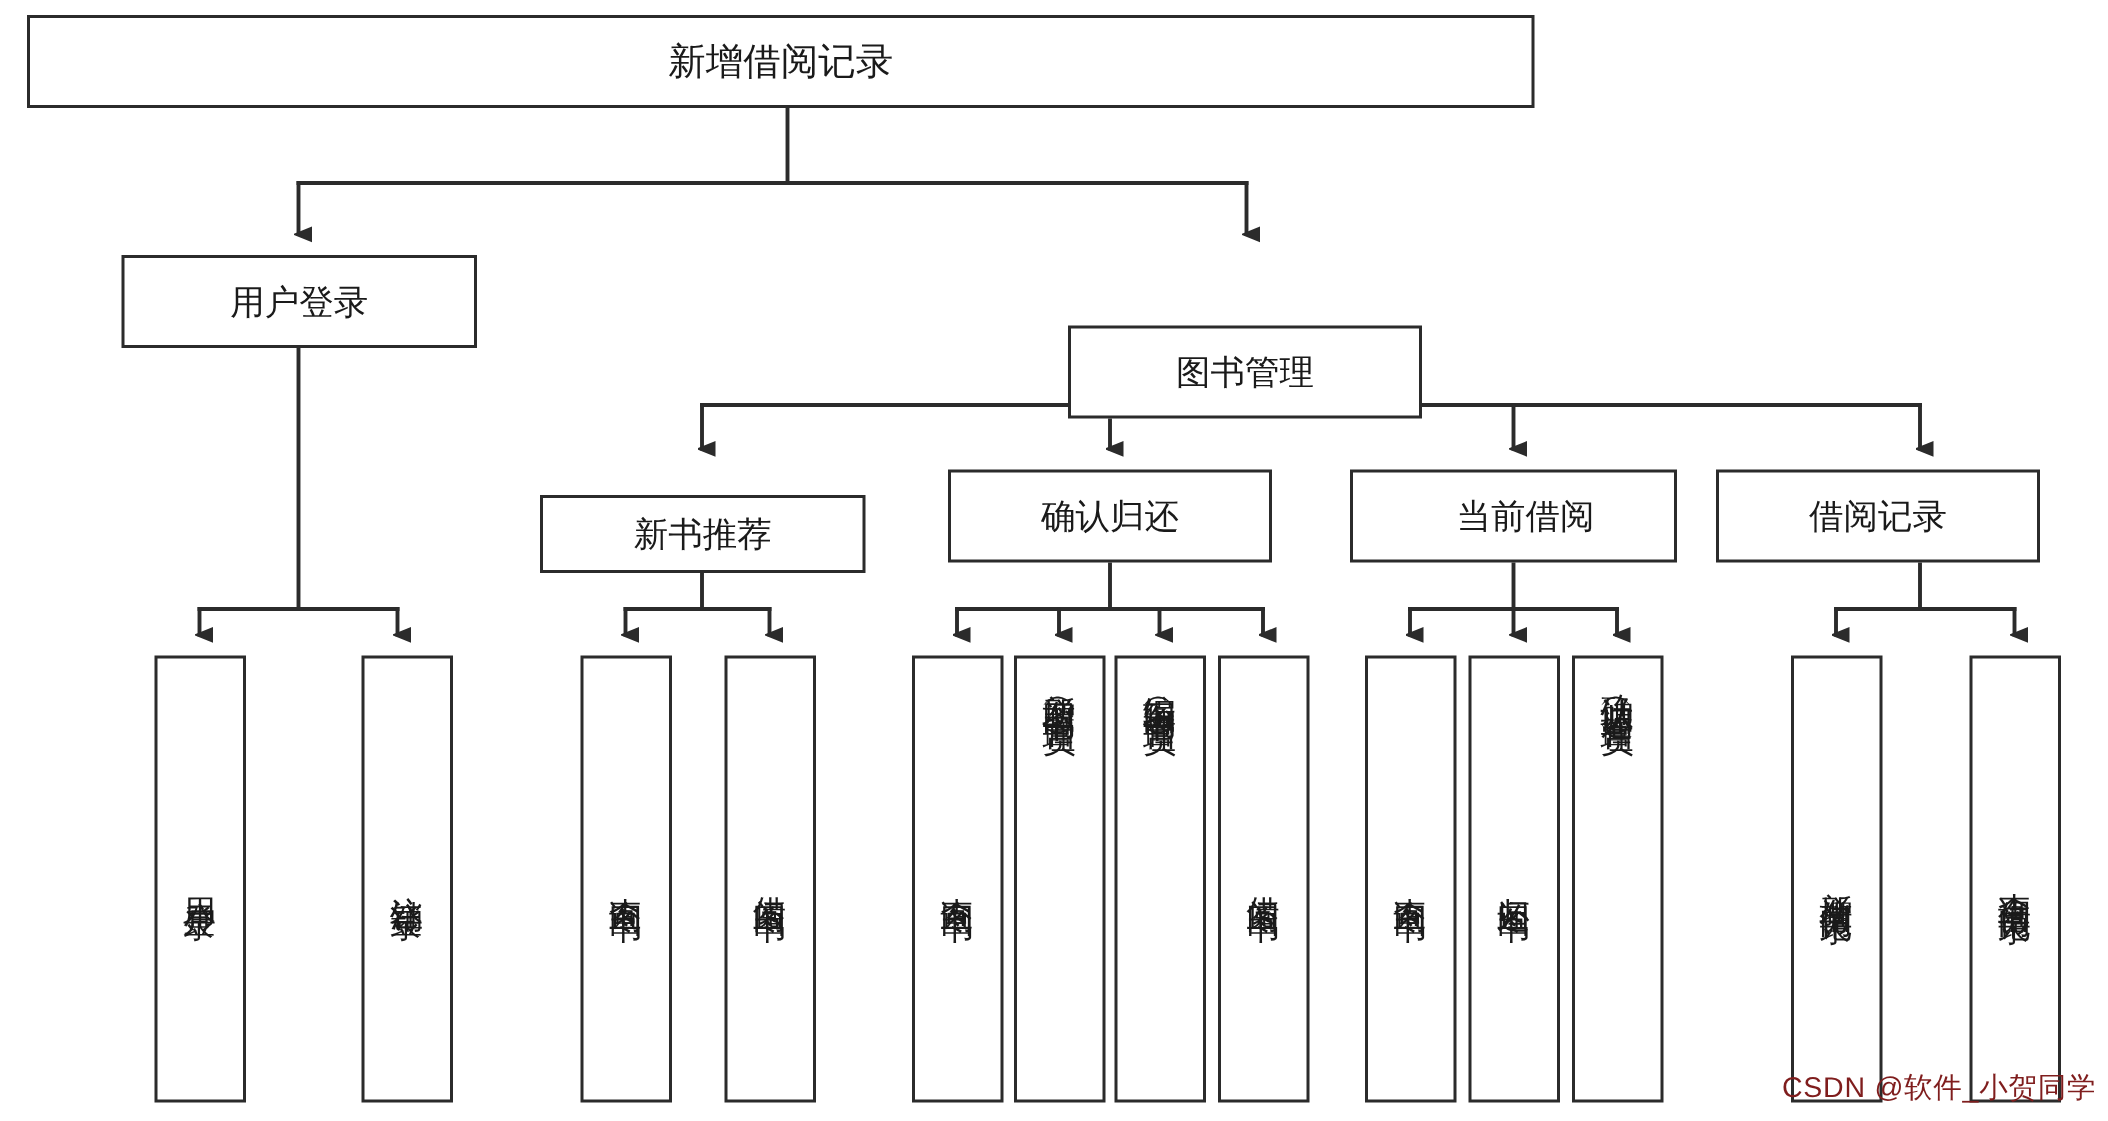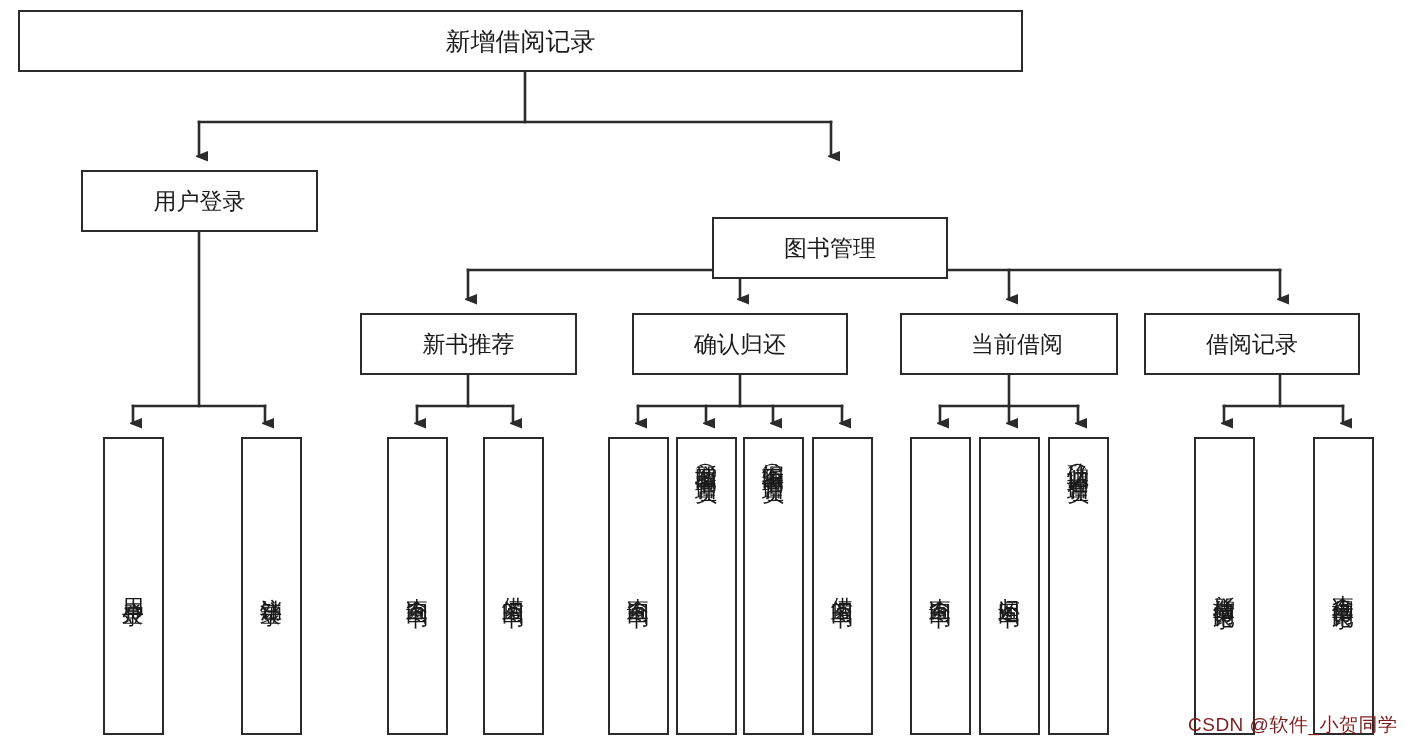--- a/index.html
+++ b/index.html
@@ -132,21 +132,21 @@
   </div>
 
   <div class="node node-l2" style="left:81px; top:170px; width:237px; height:62px;">
     <span class="label">用户登录</span>
   </div>
 
   <div class="node node-l2" style="left:712px; top:170px; width:236px; height:62px;margin-top:47px;">
     <span class="label">图书管理</span>
   </div>
 
-  <div class="node node-l3" style="left:360px; top:313px; width:217px; height:62px;">
+  <div class="node node-l3" style="left:360px; top:330px; width:217px; height:52px;">
     <span class="label">新书推荐</span>
   </div>
 
   <div class="node node-l3" style="left:632px; top:313px; width:216px; height:62px;">
     <span class="label">确认归还</span>
   </div>
 
   <div class="node node-l3" style="left:900px; top:313px; width:218px; height:62px;padding-left:16px;">
     <span class="label">当前借阅</span>
   </div>

